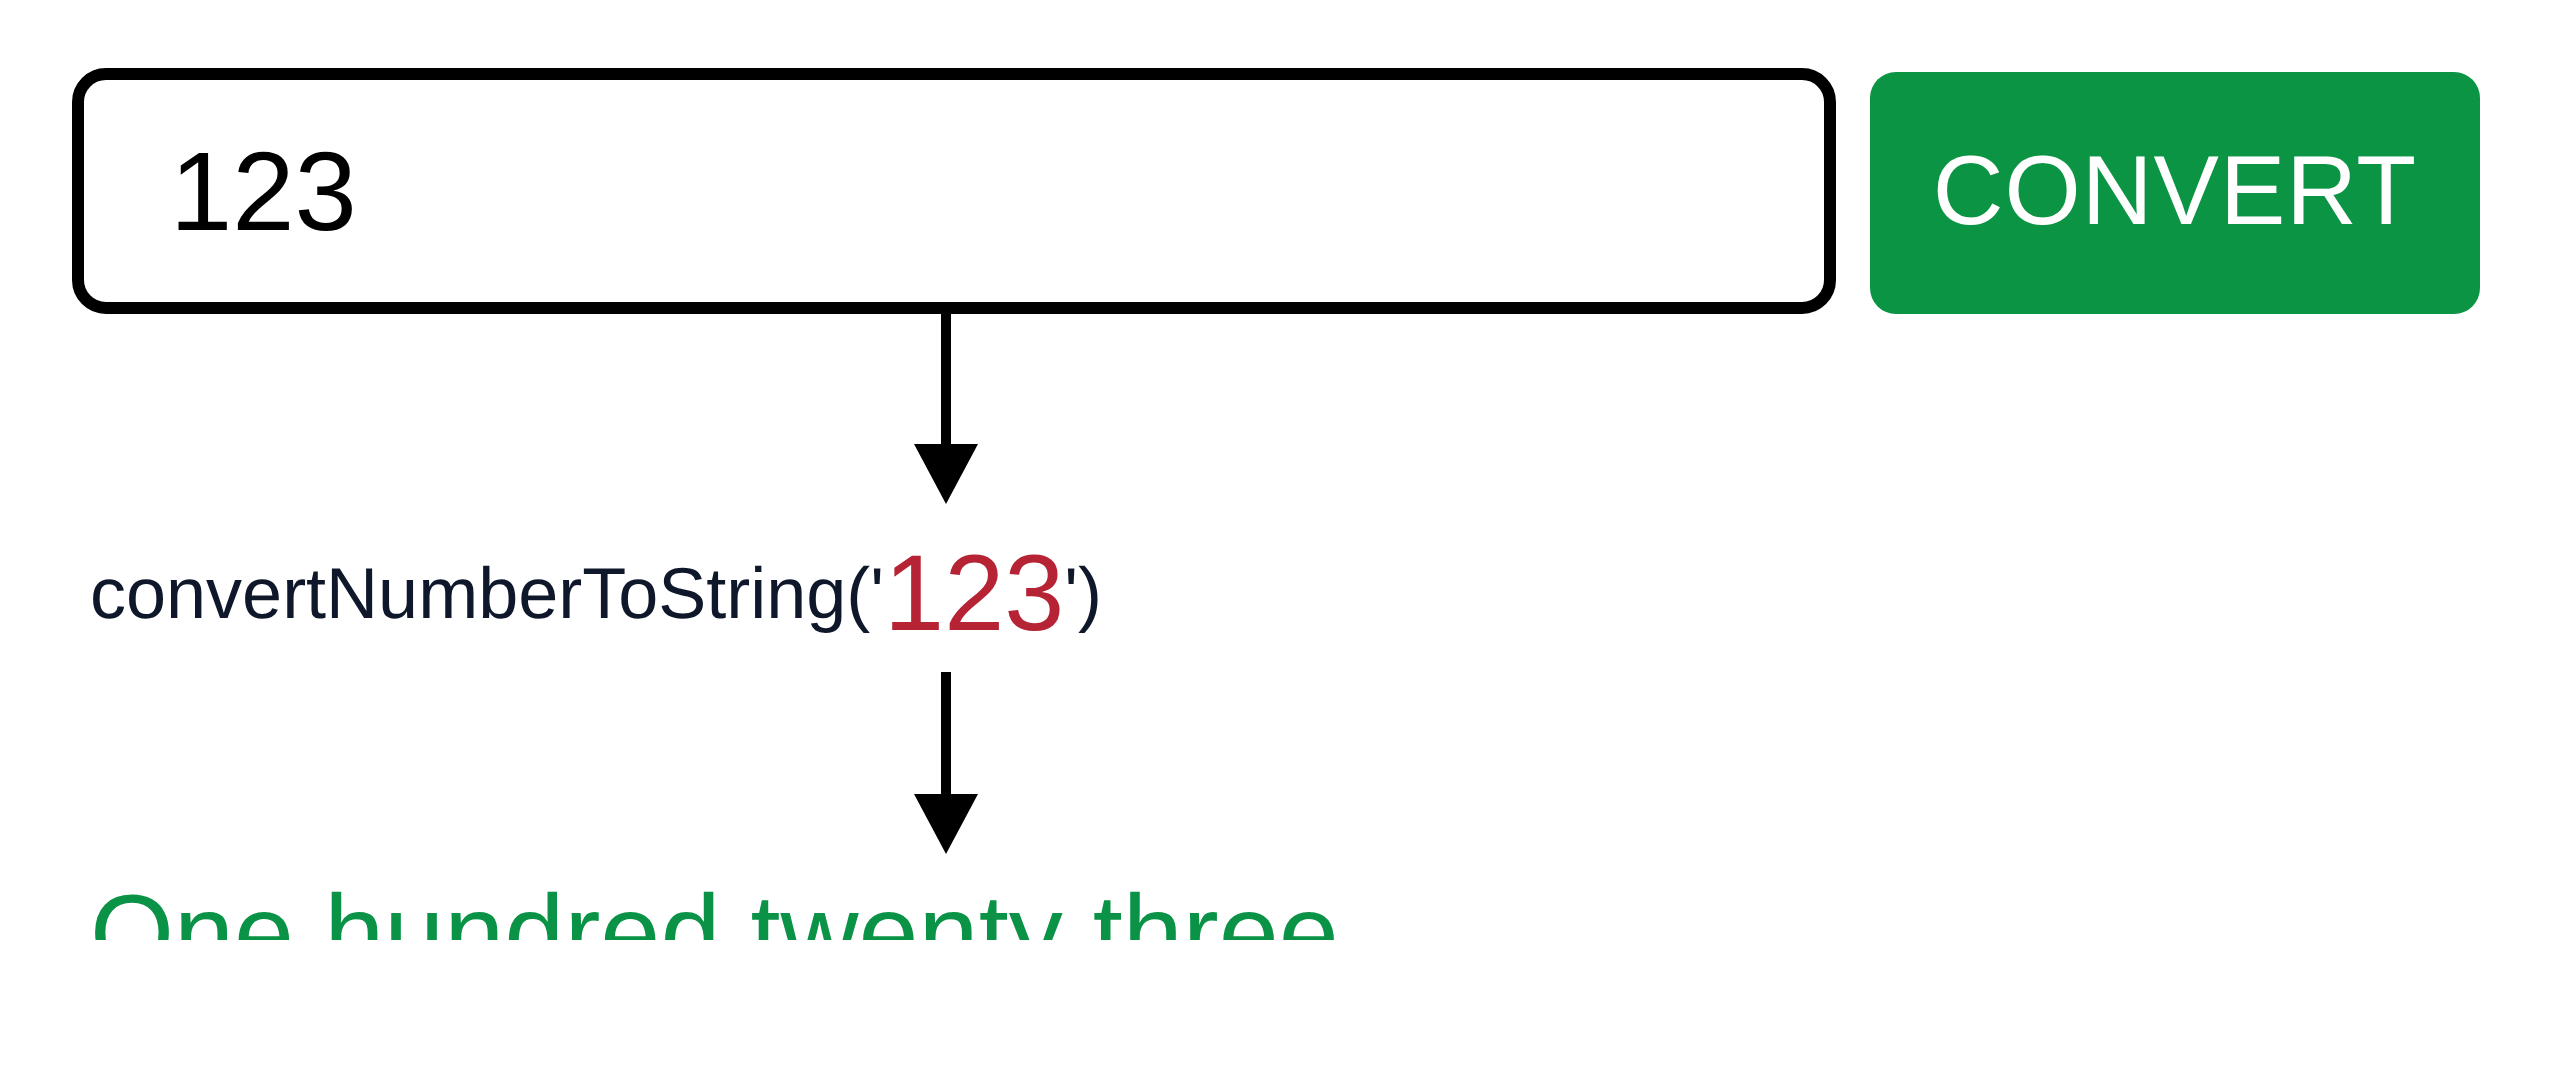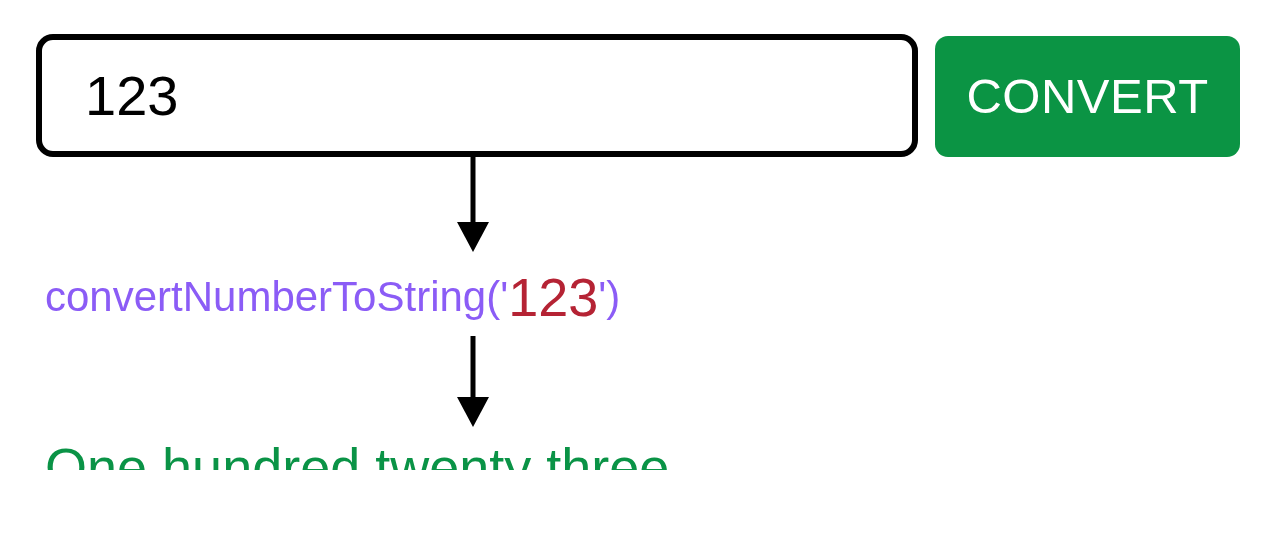--- a/index.html
+++ b/index.html
@@ -97,23 +97,23 @@
     position: absolute;
     left: 45px;
     top: 262px;
     height: 70px;
     display: flex;
     align-items: center;
     white-space: pre;
   }
   .call-text {
     font-family: "Liberation Sans", sans-serif;
-    font-size: 42px;
+    font-size: 36px;
     line-height: 1;
-    color: #8b5cf6;
+    color: #0f172a;
     white-space: pre;
   }
   .call-arg {
     font-family: "Liberation Sans", sans-serif;
     font-size: 54px;
     line-height: 1;
     color: #b52334;
     white-space: pre;
   }
 

